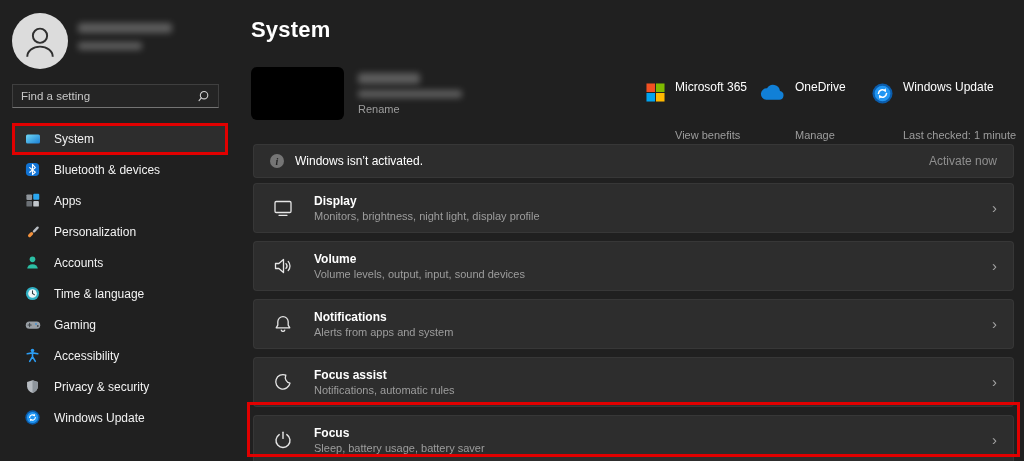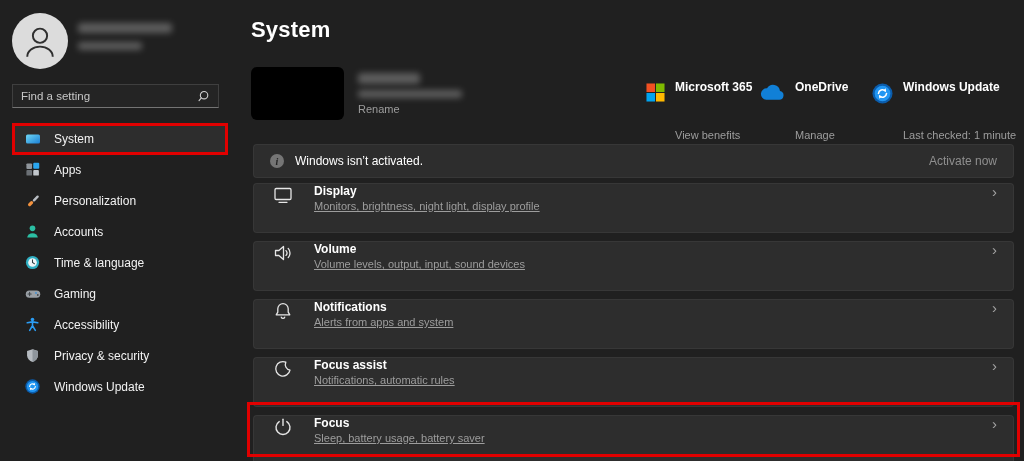--- a/index.html
+++ b/index.html
@@ -42,44 +42,44 @@
   .page-title { position:absolute; left:11px; top:17px; font-size:22px; font-weight:600; letter-spacing:.2px; }
   .dev-thumb { position:absolute; left:11px; top:67px; width:93px; height:53px; background:#000; border-radius:6px; }
   .r-devname  { left:118px; top:73px; width:62px;  height:11px; }
   .r-devmodel { left:118px; top:90px; width:104px; height:8px; }
   .rename { position:absolute; left:118px; top:103px; font-size:11px; color:#9d9d9d; cursor:pointer; }
   .qlink { position:absolute; top:80px; display:flex; gap:10px; align-items:flex-start; }
   .ql-ms  { left:406px; }
   .ql-od  { left:518px;justify-content:center; }
   .ql-wu  { left:632px; }
   .ql-ico { margin-top:3px; }
-  .ql-title { font-size:12px; font-weight:700; color:#fff; line-height:14px; }
+  .ql-title { font-size:12px; font-weight:400; color:#fff; line-height:14px; }
   .ql-sub   { font-size:11px; color:#9d9d9d; line-height:15px;margin-top:34px; }
   .banner {
     position:absolute; left:13px; top:144px; width:761px; height:34px;
     background:#2d2d2d; border:1px solid rgba(255,255,255,.05); border-radius:4px;
     display:flex; align-items:center; padding:0 16px; gap:11px;
   }
   .info-ico {
     width:14px; height:14px; border-radius:50%; background:#757575; color:#232323;
     font-size:10px; font-weight:700; display:flex; align-items:center; justify-content:center;
     font-family:"Liberation Serif", serif; font-style:italic;
   }
   .banner-msg { font-size:12px; color:#ffffff; flex:1; }
   .banner-act { font-size:12px; color:#8f8f8f; cursor:pointer;margin-left:20px; }
   .rows { position:absolute; left:13px; top:183px; width:761px; }
   .srow {
     height:50px; margin-bottom:8px; border-radius:4px; background:#2d2d2d;
     border:1px solid rgba(255,255,255,.05);
-    display:flex; align-items:flex-start; padding:0 16px; gap:0; cursor:pointer;
+    display:flex; align-items:center; padding:0 16px; gap:0; cursor:pointer;
   }
   .srow-ico { width:26px; display:flex; justify-content:center; margin-right:18px; }
   .srow-text { flex:1; }
   .srow-title { font-size:12px; font-weight:700; color:#fff; line-height:15px; }
-  .srow-sub   { font-size:11px; color:#9d9d9d; line-height:14px;text-decoration:underline; }
+  .srow-sub   { font-size:11px; color:#9d9d9d; line-height:14px; }
   .chev { font-size:15px; color:#a3a3a3; line-height:1; padding-bottom:2px; }
   
   .anno { position:absolute; border:3px solid #e10000; pointer-events:none; z-index:50; }
   .anno-system { left:12px;  top:123px; width:216px; height:32px; }
   .anno-power  { left:247px; top:402px; width:773px; height:55px; }
 </style>
 </head>
 <body>
 
 <div class="sidebar">
@@ -111,20 +111,29 @@
             <stop offset="0" stop-color="#6fd8f7"></stop>
                 <stop offset="1" stop-color="#1b7fd4"></stop>
           </linearGradient>
             </defs>
           <rect x="1" y="3.6" width="14" height="9" rx="1.6" fill="url(#gsys)"></rect>
         </svg>
       </span>
       <span>System</span>
     </div>
 
+    <div class="nav-item">
+      <span class="nav-ico">
+        <svg width="15" height="15" viewBox="0 0 16 16">
+          <rect x="1" y="1" width="14" height="14" rx="4" fill="#1173d4"></rect>
+          <path d="M8 2.6 L8 13.4 L11 10.9 L5 6 M5 10.9 L11 6 L8 2.6" fill="none" stroke="#fff" stroke-width="1.2" stroke-linejoin="round" stroke-linecap="round"></path>
+        </svg>
+      </span>
+      <span>Bluetooth &amp; devices</span>
+    </div>
 
 
     <div class="nav-item">
       <span class="nav-ico">
         <svg width="15" height="15" viewBox="0 0 16 16">
           <rect x="1.5" y="1.5" width="6" height="6" rx="1" fill="#8f959b"></rect>
           <rect x="8.8" y="0.8" width="6.4" height="6.4" rx="1" fill="#2aa7f0"></rect>
           <rect x="1.5" y="8.5" width="6" height="6" rx="1" fill="#6b7075"></rect>
           <rect x="8.8" y="8.5" width="6" height="6" rx="1" fill="#c2c7cc"></rect>
         </svg>

